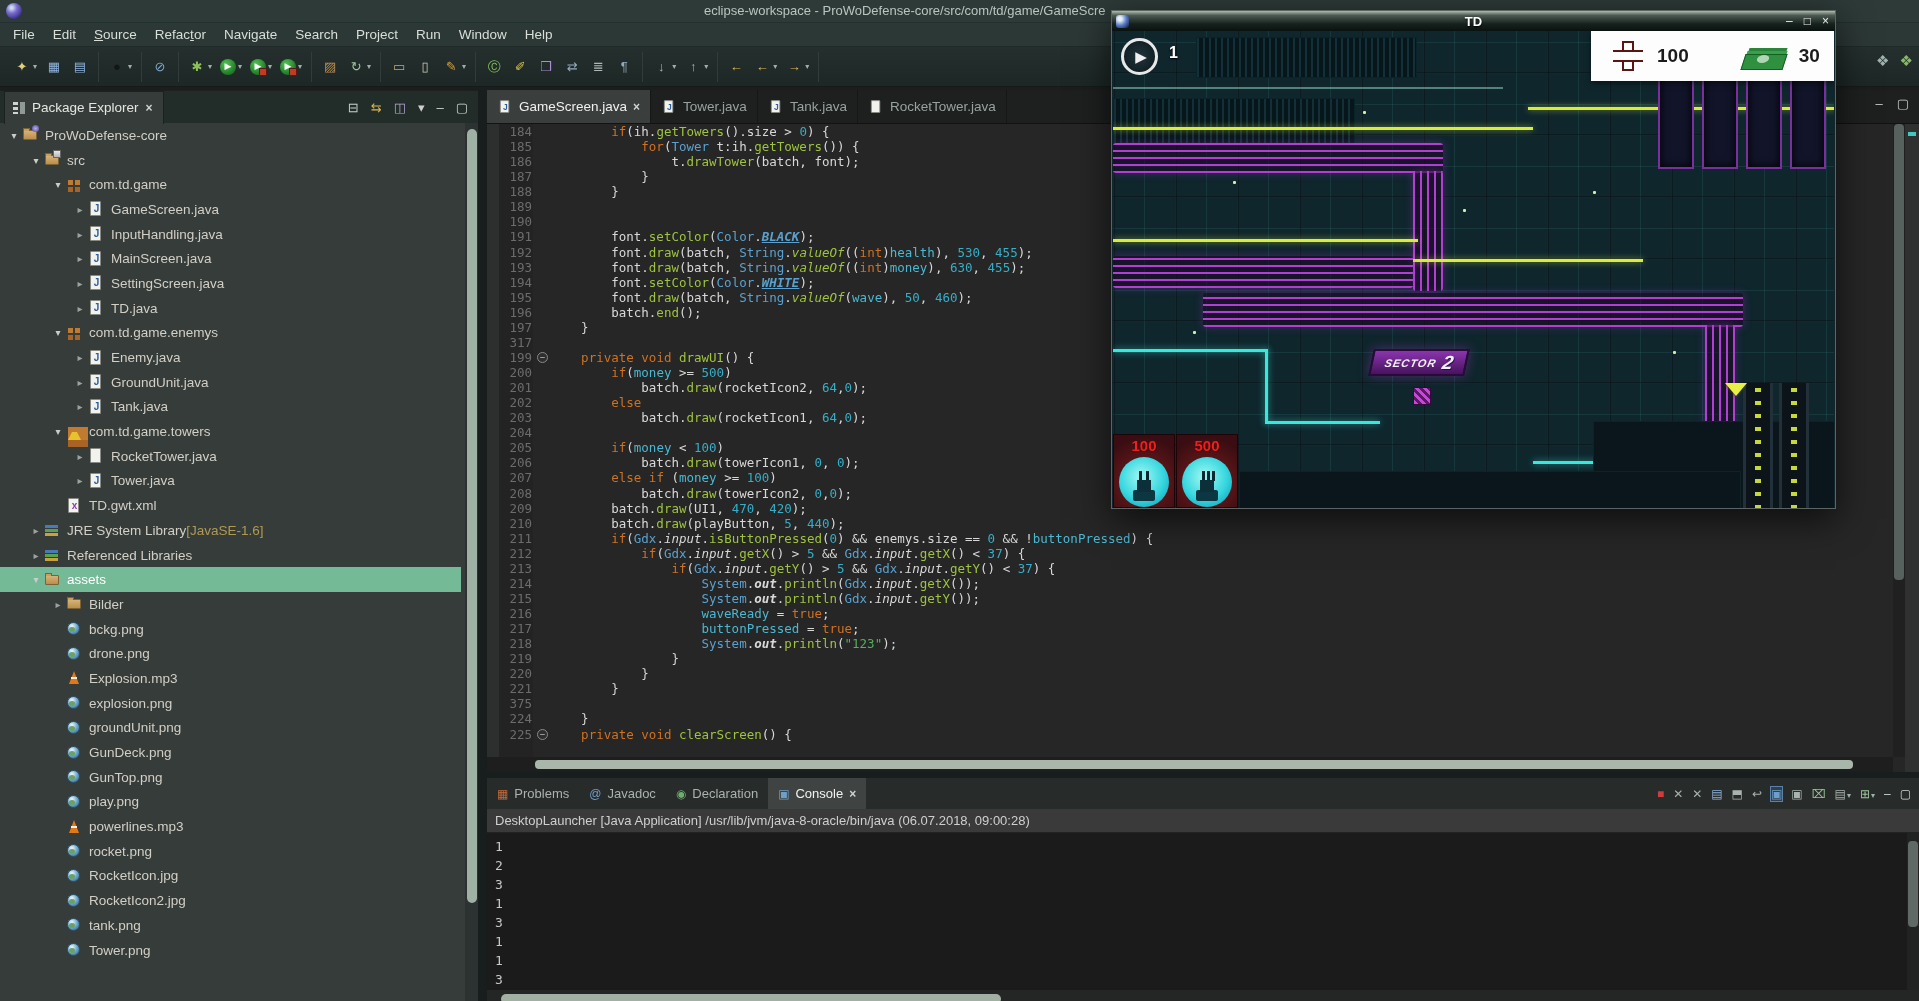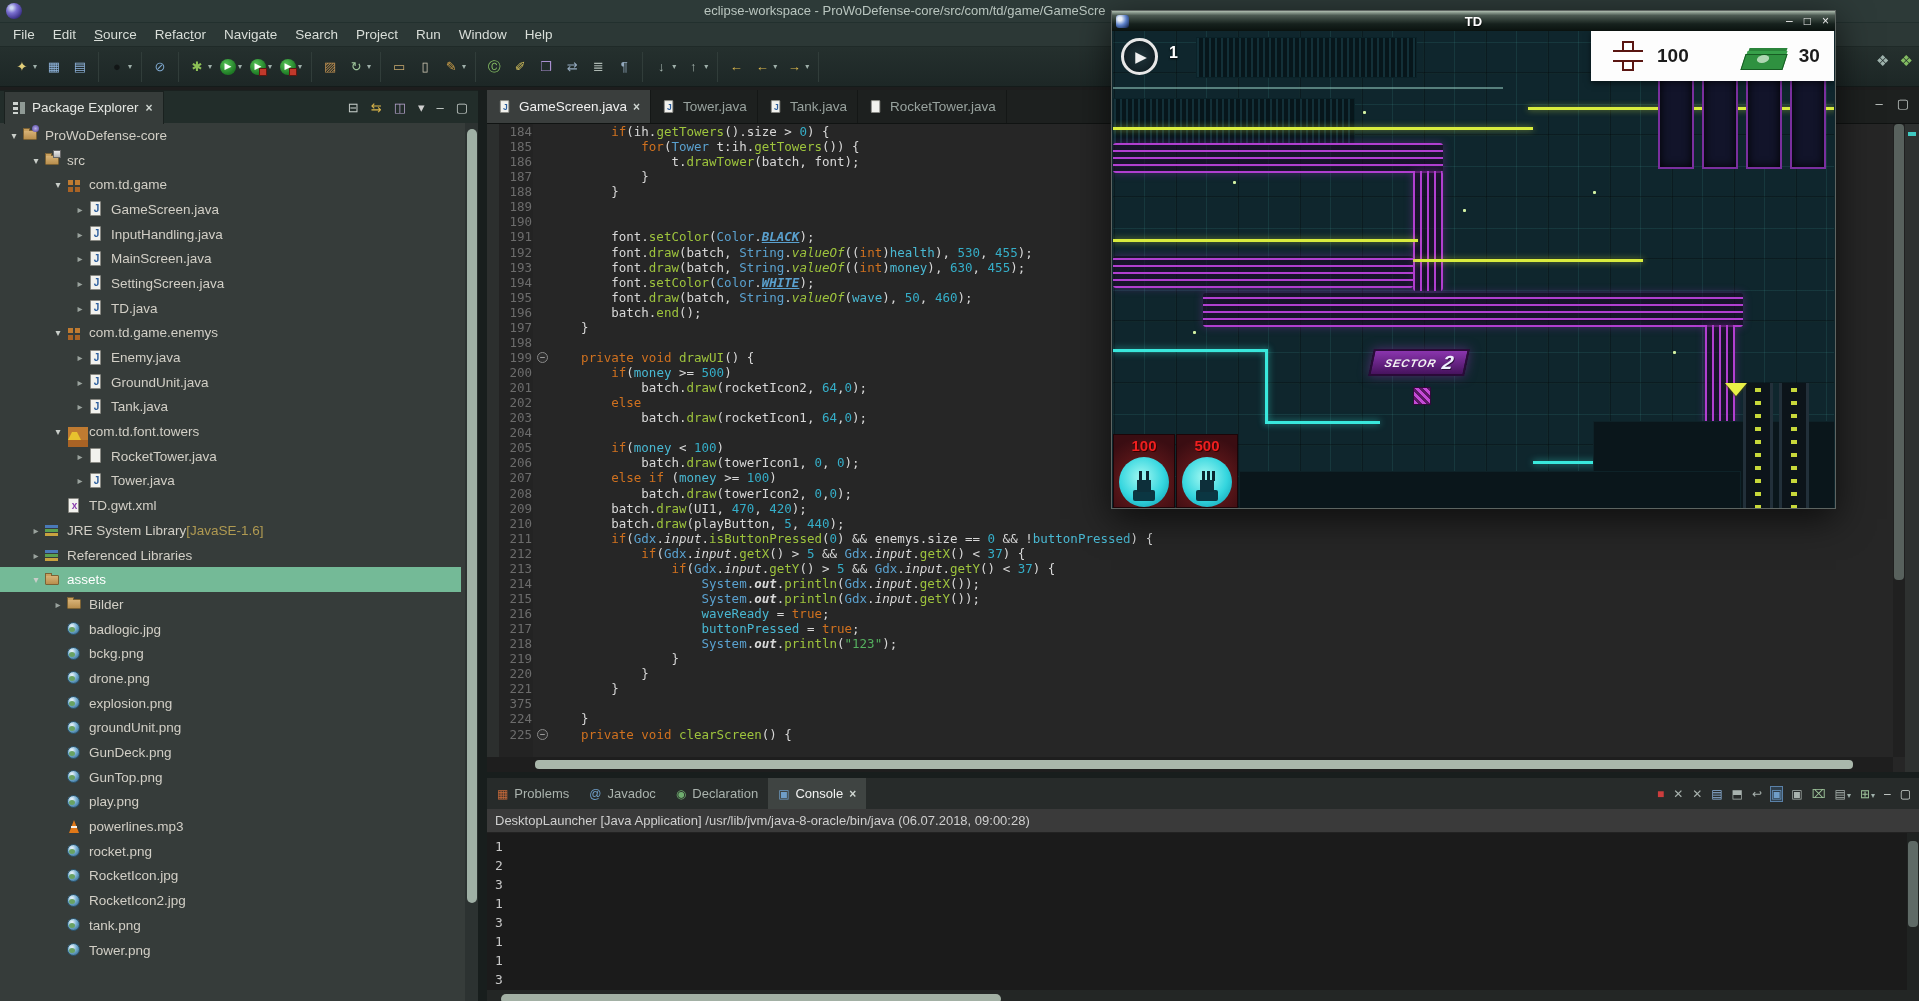--- a/index.html
+++ b/index.html
@@ -414,21 +414,21 @@
         <div class="trow" style="padding-left: 72px;">
           <span class="arr col">▸</span>
           <span class="ic page java">
             <span class="lt">J</span>
           </span>
           <span>Tank.java</span>
         </div>
         <div class="trow" style="padding-left: 50px;">
           <span class="arr">▾</span>
           <span class="ic package warn"></span>
-          <span>com.td.font.towers</span>
+          <span>com.td.game.towers</span>
         </div>
         <div class="trow" style="padding-left: 72px;">
           <span class="arr col">▸</span>
           <span class="ic page java warn">
             <span class="lt">J</span>
           </span>
           <span>RocketTower.java</span>
         </div>
         <div class="trow" style="padding-left: 72px;">
           <span class="arr col">▸</span>
@@ -461,31 +461,31 @@
           <span>assets</span>
         </div>
         <div class="trow" style="padding-left: 50px;">
           <span class="arr col">▸</span>
           <span class="ic folder"></span>
           <span>Bilder</span>
         </div>
         <div class="trow" style="padding-left: 50px;">
           <span class="arr"></span>
           <span class="ic image"></span>
-          <span>badlogic.jpg</span>
-        </div>
-        <div class="trow" style="padding-left: 50px;">
-          <span class="arr"></span>
-          <span class="ic image"></span>
           <span>bckg.png</span>
         </div>
         <div class="trow" style="padding-left: 50px;">
           <span class="arr"></span>
           <span class="ic image"></span>
           <span>drone.png</span>
+        </div>
+        <div class="trow" style="padding-left: 50px;">
+          <span class="arr"></span>
+          <span class="ic audio"></span>
+          <span>Explosion.mp3</span>
         </div>
         <div class="trow" style="padding-left: 50px;">
           <span class="arr"></span>
           <span class="ic image"></span>
           <span>explosion.png</span>
         </div>
         <div class="trow" style="padding-left: 50px;">
           <span class="arr"></span>
           <span class="ic image"></span>
           <span>groundUnit.png</span>
@@ -583,21 +583,21 @@
         <div class="cl"><span class="ann"></span><span class="ln">188</span><span class="foldc"></span><span class="c-d">        }</span></div>
         <div class="cl"><span class="ann"></span><span class="ln">189</span><span class="foldc"></span></div>
         <div class="cl"><span class="ann"></span><span class="ln">190</span><span class="foldc"></span></div>
         <div class="cl"><span class="ann"></span><span class="ln">191</span><span class="foldc"></span><span class="c-d">        font.</span><span class="c-m">setColor</span><span class="c-d">(</span><span class="c-t">Color</span><span class="c-d">.</span><span class="c-sf">BLACK</span><span class="c-d">);</span></div>
         <div class="cl"><span class="ann"></span><span class="ln">192</span><span class="foldc"></span><span class="c-d">        font.</span><span class="c-m">draw</span><span class="c-d">(batch, </span><span class="c-t">String</span><span class="c-d">.</span><span class="c-mi">valueOf</span><span class="c-d">((</span><span class="c-k">int</span><span class="c-d">)</span><span class="c-f">health</span><span class="c-d">), </span><span class="c-n">530</span><span class="c-d">, </span><span class="c-n">455</span><span class="c-d">);</span></div>
         <div class="cl"><span class="ann"></span><span class="ln">193</span><span class="foldc"></span><span class="c-d">        font.</span><span class="c-m">draw</span><span class="c-d">(batch, </span><span class="c-t">String</span><span class="c-d">.</span><span class="c-mi">valueOf</span><span class="c-d">((</span><span class="c-k">int</span><span class="c-d">)</span><span class="c-f">money</span><span class="c-d">), </span><span class="c-n">630</span><span class="c-d">, </span><span class="c-n">455</span><span class="c-d">);</span></div>
         <div class="cl"><span class="ann"></span><span class="ln">194</span><span class="foldc"></span><span class="c-d">        font.</span><span class="c-m">setColor</span><span class="c-d">(</span><span class="c-t">Color</span><span class="c-d">.</span><span class="c-sf">WHITE</span><span class="c-d">);</span></div>
         <div class="cl"><span class="ann"></span><span class="ln">195</span><span class="foldc"></span><span class="c-d">        font.</span><span class="c-m">draw</span><span class="c-d">(batch, </span><span class="c-t">String</span><span class="c-d">.</span><span class="c-mi">valueOf</span><span class="c-d">(</span><span class="c-f">wave</span><span class="c-d">), </span><span class="c-n">50</span><span class="c-d">, </span><span class="c-n">460</span><span class="c-d">);</span></div>
         <div class="cl"><span class="ann"></span><span class="ln">196</span><span class="foldc"></span><span class="c-d">        batch.</span><span class="c-m">end</span><span class="c-d">();</span></div>
         <div class="cl"><span class="ann"></span><span class="ln">197</span><span class="foldc"></span><span class="c-d">    }</span></div>
-        <div class="cl"><span class="ann"></span><span class="ln">198</span><span class="foldc"></span></div>
+        <div class="cl"><span class="ann"></span><span class="ln">317</span><span class="foldc"></span></div>
         <div class="cl"><span class="ann"></span><span class="ln">199</span><span class="foldc"><span class="fm">−</span></span><span class="c-d">    </span><span class="c-k">private</span><span class="c-d"> </span><span class="c-k">void</span><span class="c-d"> </span><span class="c-m">drawUI</span><span class="c-d">() {</span></div>
         <div class="cl"><span class="ann"></span><span class="ln">200</span><span class="foldc"></span><span class="c-d">        </span><span class="c-k">if</span><span class="c-d">(</span><span class="c-f">money</span><span class="c-d"> &gt;= </span><span class="c-n">500</span><span class="c-d">)</span></div>
         <div class="cl"><span class="ann"></span><span class="ln">201</span><span class="foldc"></span><span class="c-d">            batch.</span><span class="c-m">draw</span><span class="c-d">(rocketIcon2, </span><span class="c-n">64</span><span class="c-d">,</span><span class="c-n">0</span><span class="c-d">);</span></div>
         <div class="cl"><span class="ann"></span><span class="ln">202</span><span class="foldc"></span><span class="c-d">        </span><span class="c-k">else</span></div>
         <div class="cl"><span class="ann"></span><span class="ln">203</span><span class="foldc"></span><span class="c-d">            batch.</span><span class="c-m">draw</span><span class="c-d">(rocketIcon1, </span><span class="c-n">64</span><span class="c-d">,</span><span class="c-n">0</span><span class="c-d">);</span></div>
         <div class="cl"><span class="ann"></span><span class="ln">204</span><span class="foldc"></span></div>
         <div class="cl"><span class="ann"></span><span class="ln">205</span><span class="foldc"></span><span class="c-d">        </span><span class="c-k">if</span><span class="c-d">(</span><span class="c-f">money</span><span class="c-d"> &lt; </span><span class="c-n">100</span><span class="c-d">)</span></div>
         <div class="cl"><span class="ann"></span><span class="ln">206</span><span class="foldc"></span><span class="c-d">            batch.</span><span class="c-m">draw</span><span class="c-d">(towerIcon1, </span><span class="c-n">0</span><span class="c-d">, </span><span class="c-n">0</span><span class="c-d">);</span></div>
         <div class="cl"><span class="ann"></span><span class="ln">207</span><span class="foldc"></span><span class="c-d">        </span><span class="c-k">else</span><span class="c-d"> </span><span class="c-k">if</span><span class="c-d"> (</span><span class="c-f">money</span><span class="c-d"> &gt;= </span><span class="c-n">100</span><span class="c-d">)</span></div>
         <div class="cl"><span class="ann"></span><span class="ln">208</span><span class="foldc"></span><span class="c-d">            batch.</span><span class="c-m">draw</span><span class="c-d">(towerIcon2, </span><span class="c-n">0</span><span class="c-d">,</span><span class="c-n">0</span><span class="c-d">);</span></div>

